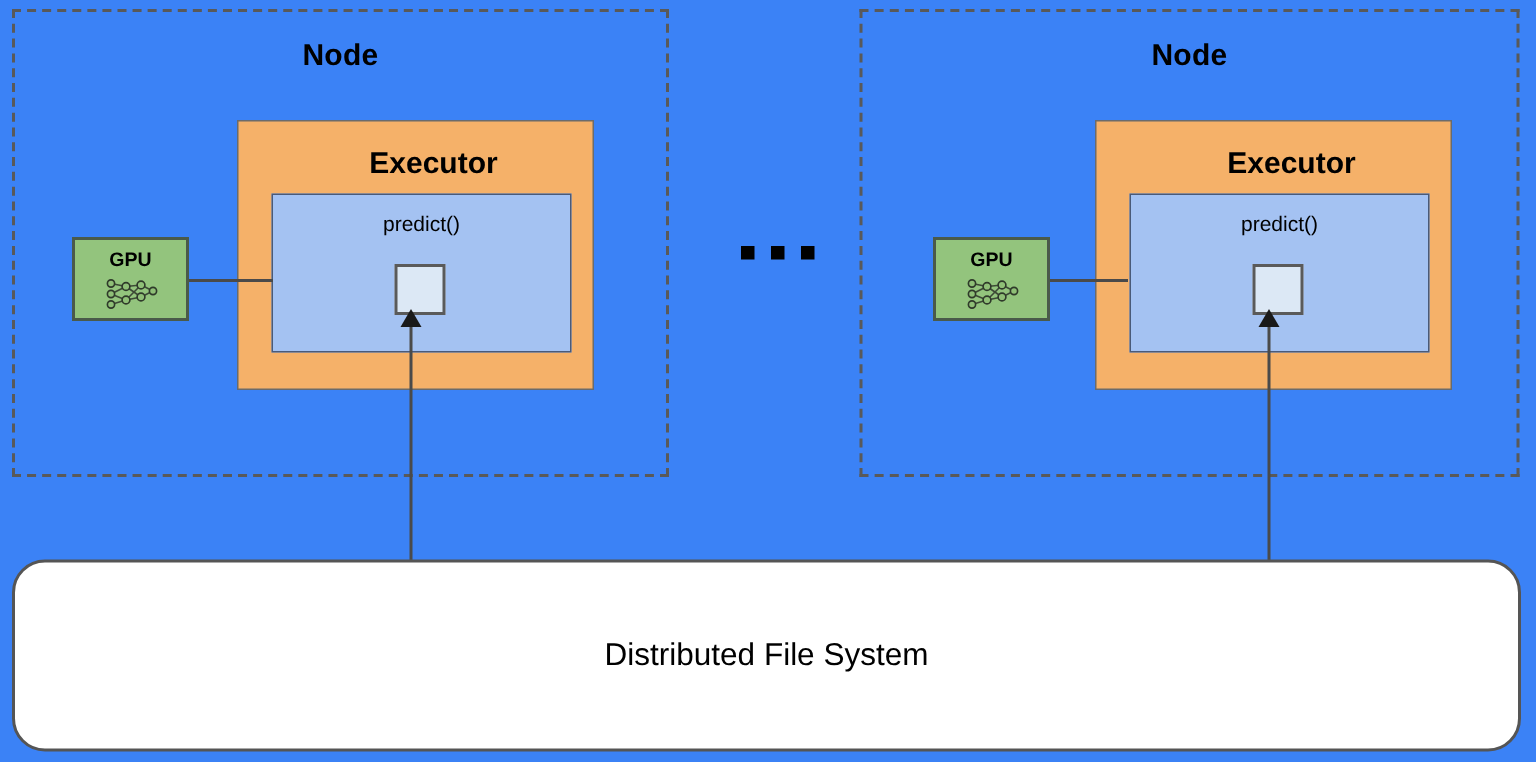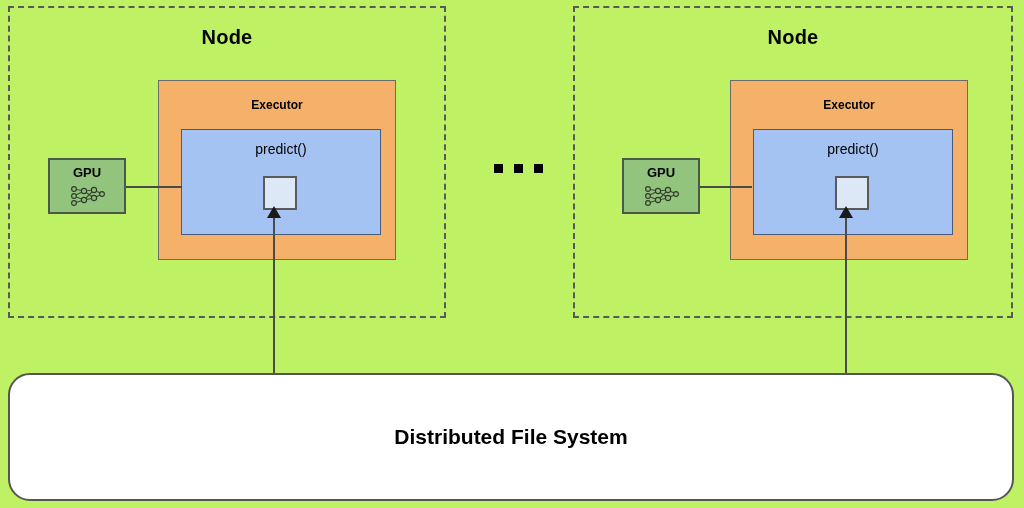--- a/index.html
+++ b/index.html
@@ -7,21 +7,21 @@
     padding: 0;
     background: #ffffff;
   }
   body {
     font-family: "Liberation Sans", sans-serif;
   }
   #canvas {
     position: relative;
     width: 1024px;
     height: 508px;
-    background: #bef264;
+    background: #3b82f6;
     overflow: hidden;
   }
 
   
   .node-box {
     position: absolute;
     border: 2px dashed #595959;
     background: transparent;
     box-sizing: border-box;
   }
@@ -40,24 +40,24 @@
   
   .executor-box {
     position: absolute;
     background: #F5B169;
     border: 1px solid #6b6b6b;
     box-sizing: border-box;
   }
   .executor-title {
     position: absolute;
     top: 17px;
-    left: 0;
-    width: 100%;
-    text-align: center;
-    font-size: 12px;
+    left: 12px;
+    width: 100%;
+    text-align: center;
+    font-size: 20px;
     font-weight: bold;
     color: #000000;
   }
 
   
   .predict-box {
     position: absolute;
     background: #A4C2F2;
     border: 1px solid #4a5a78;
     box-sizing: border-box;
@@ -154,21 +154,21 @@
   .dfs-title {
     position: absolute;
     top: 0;
     left: 0;
     width: 100%;
     height: 100%;
     display: flex;
     align-items: center;
     justify-content: center;
     font-size: 21px;
-    font-weight: bold;
+    font-weight: normal;
     color: #000000;
   }
 </style>
 </head>
 <body>
 
 <div id="canvas">
 
   <div class="node-box" style="left:8px; top:6px; width:438px; height:312px;">
     <div class="node-title">Node</div>

